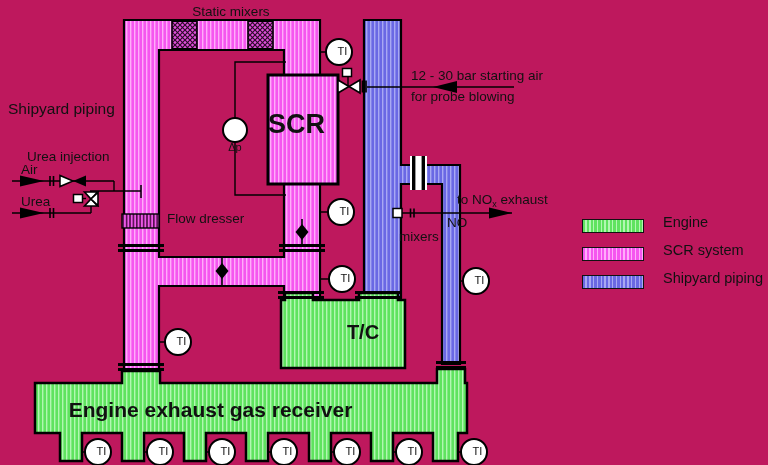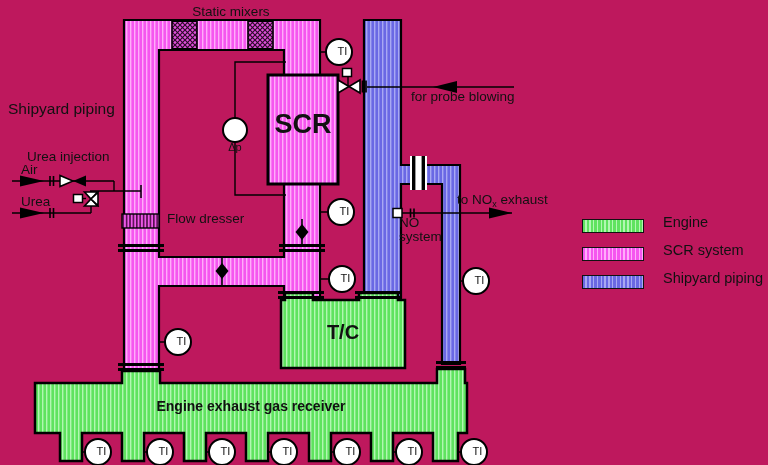--- a/index.html
+++ b/index.html
@@ -1,23 +1,23 @@
 <!DOCTYPE html>
 <html><head>
 <meta charset="utf-8">
 <style>
   html,body{margin:0;padding:0;background:#fff;}
   #stage{position:relative;width:768px;height:465px;background:#be185d;overflow:hidden;
          font-family:"Liberation Sans", sans-serif;color:#111;}
   #stage svg{position:absolute;left:0;top:0;}
   .lbl{position:absolute;white-space:nowrap;color:#111;font-size:13.5px;line-height:1.08;}
   .lbl.center{text-align:center;white-space:normal;}
-  .scr-t{left:268px;top:110px;width:70px;font-size:27px;text-align:center;font-weight:bold;}
-  .tc-t{left:281px;top:322px;width:124px;font-size:20px;text-align:center;font-weight:bold;}
-  .rcv-t{left:35px;top:399px;width:432px;font-size:14px;text-align:center;font-weight:bold;}
+  .scr-t{left:268px;top:110px;width:70px;font-size:27px;font-weight:bold;}
+  .tc-t{left:281px;top:322px;width:124px;font-size:20px;text-align:center;font-weight:bold;padding-left:20px;}
+  .rcv-t{left:35px;top:399px;width:351px;font-size:21px;text-align:center;font-weight:bold;}
   .inst{position:absolute;width:33px;text-align:center;font-size:11px;color:#111;}
   .subx{font-size:9px;position:relative;bottom:-3px;}
   .sw{position:absolute;width:62px;height:14px;border:1.6px solid #111;box-sizing:border-box;}
   .sw.g{background:repeating-linear-gradient(90deg,#5fe35f 0 2.4px,#b2f7b2 2.4px 3.8px);}
   .sw.p{background:repeating-linear-gradient(90deg,#f556ef 0 2.4px,#ffadfa 2.4px 3.8px);}
   .sw.b{background:repeating-linear-gradient(90deg,#6a68e4 0 2.4px,#a8a8f3 2.4px 3.8px);}
   .legend-lbl{position:absolute;font-size:14.5px;}
 </style>
 </head>
 <body>
@@ -174,24 +174,25 @@
         <circle cx="474" cy="452" r="13"></circle>
   </g>
 </svg>
 
 <span class="lbl center" style="left:151px;top:5px;width:160px;">Static mixers</span>
 <span class="lbl" style="left:8px;top:101px;font-size:15.5px;">Shipyard piping</span>
 <span class="lbl" style="left:27px;top:150px;">Urea injection</span>
 <span class="lbl" style="left:21px;top:163px;">Air</span>
 <span class="lbl" style="left:21px;top:195px;">Urea</span>
 <span class="lbl" style="left:167px;top:212px;">Flow dresser</span>
+<span class="lbl" style="left:411px;top:69px;">12 - 30 bar starting air</span>
 <span class="lbl" style="left:411px;top:90px;">for probe blowing</span>
 <span class="lbl" style="left:457px;top:193px;"><span>to NO</span><span class="subx">x</span><span> exhaust</span></span>
-<span class="lbl" style="left:399px;top:216px;">NO</span>
-<span class="lbl" style="left:399px;top:230px;">system</span>
+<span class="lbl" style="left:399px;top:216px;padding-left:48px;">NO</span>
+<span class="lbl" style="left:399px;top:230px;">mixers</span>
 <span class="lbl scr-t">SCR</span>
 <span class="lbl tc-t">T/C</span>
 <span class="lbl rcv-t">Engine exhaust gas receiver</span>
 
 <span class="inst" style="left:222px;top:141px;width:26px;">Δp</span>
 <span class="inst" style="left:326px;top:45px;">TI</span>
 <span class="inst" style="left:328px;top:205px;">TI</span>
 <span class="inst" style="left:329px;top:272px;">TI</span>
 <span class="inst" style="left:463px;top:274px;">TI</span>
 <span class="inst" style="left:165px;top:335px;">TI</span>

